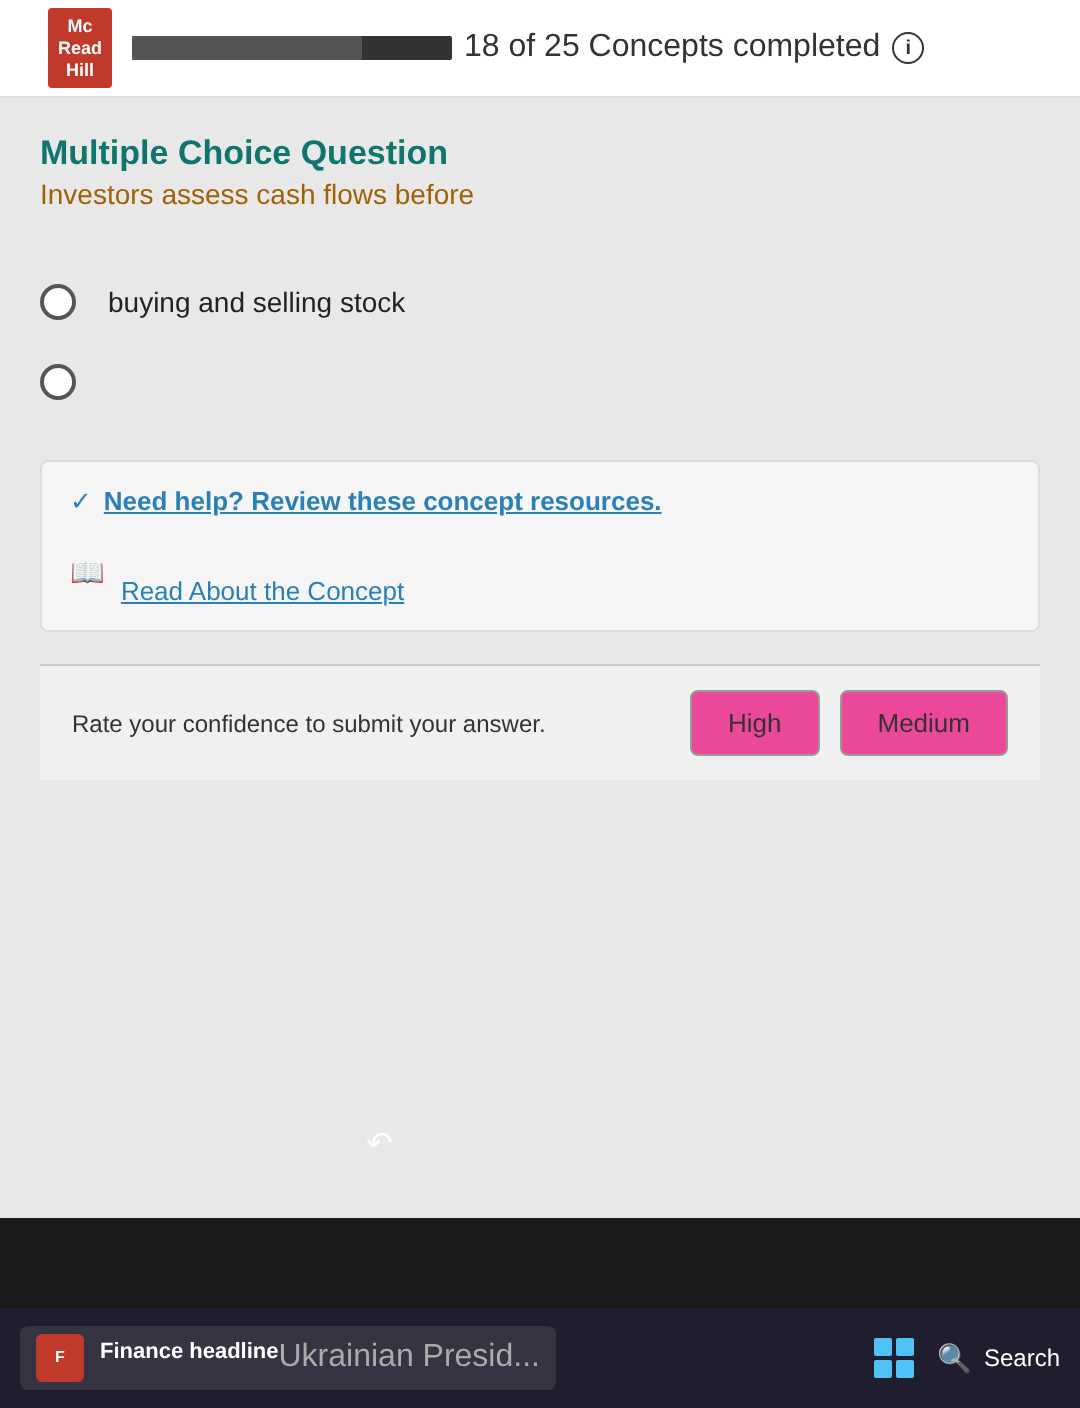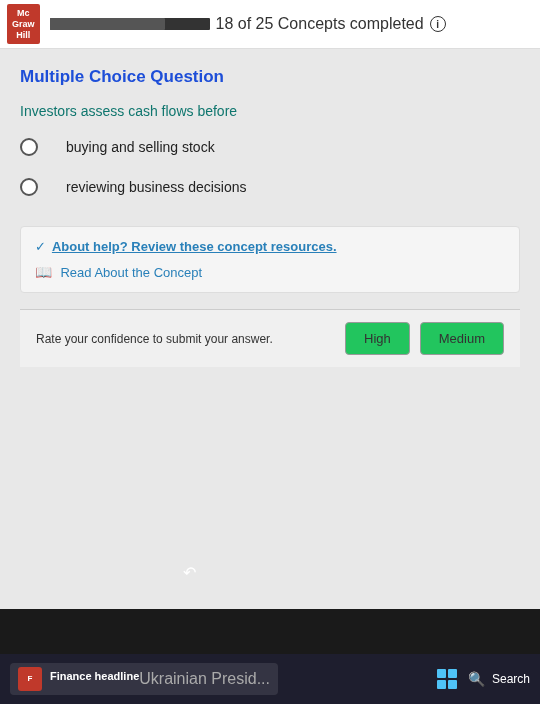--- a/index.html
+++ b/index.html
@@ -14,21 +14,21 @@
 
     .screen {
       width: 540px;
       height: 704px;
       position: relative;
     }
 
     
     .top-bar {
       background: #fff;
-      padding: 4px 7px;
+      padding: 4px 24px;
       display: flex;
       align-items: center;
       gap: 10px;
       border-bottom: 1px solid #ddd;
     }
 
     .logo-box {
       background: #c0392b;
       color: white;
       font-size: 9px;
@@ -83,40 +83,39 @@
     
     .main-content {
       background: #e8e8e8;
       padding: 18px 20px;
       min-height: 560px;
     }
 
     .question-title {
       font-size: 17px;
       font-weight: bold;
-      color: #1d4ed8;
-      margin-bottom: 14px;
+      color: #0f766e;
     }
 
     .question-text {
       font-size: 14px;
-      color: #0f766e;
-      margin-bottom: 16px;
+      color: #a16207;
+      margin-bottom: 34px;
       line-height: 1.5;
     }
 
     
     .options-container {
       margin-bottom: 30px;
     }
 
     .option-item {
       display: flex;
       align-items: center;
-      gap: 28px;
+      gap: 16px;
       margin-bottom: 22px;
       cursor: pointer;
     }
 
     .radio-circle {
       width: 18px;
       height: 18px;
       border: 2px solid #555;
       border-radius: 50%;
       flex-shrink: 0;
@@ -165,20 +164,22 @@
     }
 
     .book-icon {
       font-size: 14px;
       color: #555;
     }
 
     .read-concept-text {
       color: #2980b9;
       font-size: 13px;
+      text-decoration: underline;
+      margin-top: 20px;
     }
 
     
     .confidence-bar {
       background: #f0f0f0;
       border-top: 1px solid #ccc;
       padding: 12px 16px;
       display: flex;
       align-items: center;
       gap: 10px;
@@ -187,21 +188,21 @@
     .confidence-label {
       font-size: 12px;
       color: #333;
       flex: 1;
     }
 
     .conf-btn {
       padding: 8px 18px;
       border: 1px solid #999;
       border-radius: 4px;
-      background: #22c55e;
+      background: #ec4899;
       font-size: 13px;
       color: #333;
       cursor: pointer;
       font-weight: 500;
     }
 
     
     .taskbar {
       position: absolute;
       bottom: 0;
@@ -305,21 +306,21 @@
     }
   </style>
 </head>
 <body>
 
 <div class="screen">
 
   <div class="top-bar">
     <div class="logo-box">
       <span>Mc</span><br>
-      <span>Graw</span><br>
+      <span>Read</span><br>
       <span>Hill</span>
     </div>
     <div class="progress-section">
       <div class="progress-bar-container">
         <div class="progress-bar-fill" style="width: 72%"></div>
       </div>
       <span class="progress-text">18 of 25 Concepts completed</span>
       <div class="info-icon">i</div>
     </div>
   </div>
@@ -328,28 +329,27 @@
     <div class="question-title">Multiple Choice Question</div>
     <div class="question-text">Investors assess cash flows before</div>
 
     <div class="options-container">
       <div class="option-item">
         <div class="radio-circle"></div>
         <span class="option-label">buying and selling stock</span>
       </div>
       <div class="option-item">
         <div class="radio-circle"></div>
-        <span class="option-label">reviewing business decisions</span>
       </div>
     </div>
 
     <div class="help-section">
       <div class="help-header">
         <span class="help-icon">✓</span>
-        <span class="help-title">About help? Review these concept resources.</span>
+        <span class="help-title">Need help? Review these concept resources.</span>
       </div>
       <div class="read-concept">
         <span class="book-icon">📖</span>
         <span class="read-concept-text">Read About the Concept</span>
       </div>
     </div>
 
     <div class="confidence-bar">
       <span class="confidence-label">Rate your confidence to submit your answer.</span>
       <button class="conf-btn">High</button>

